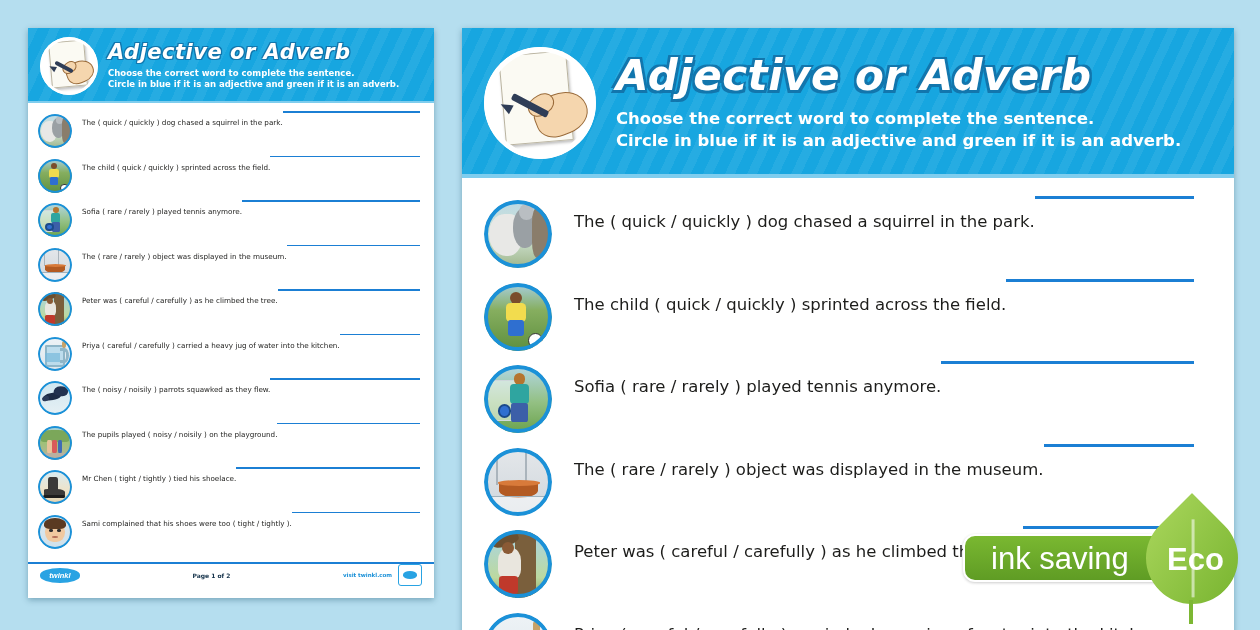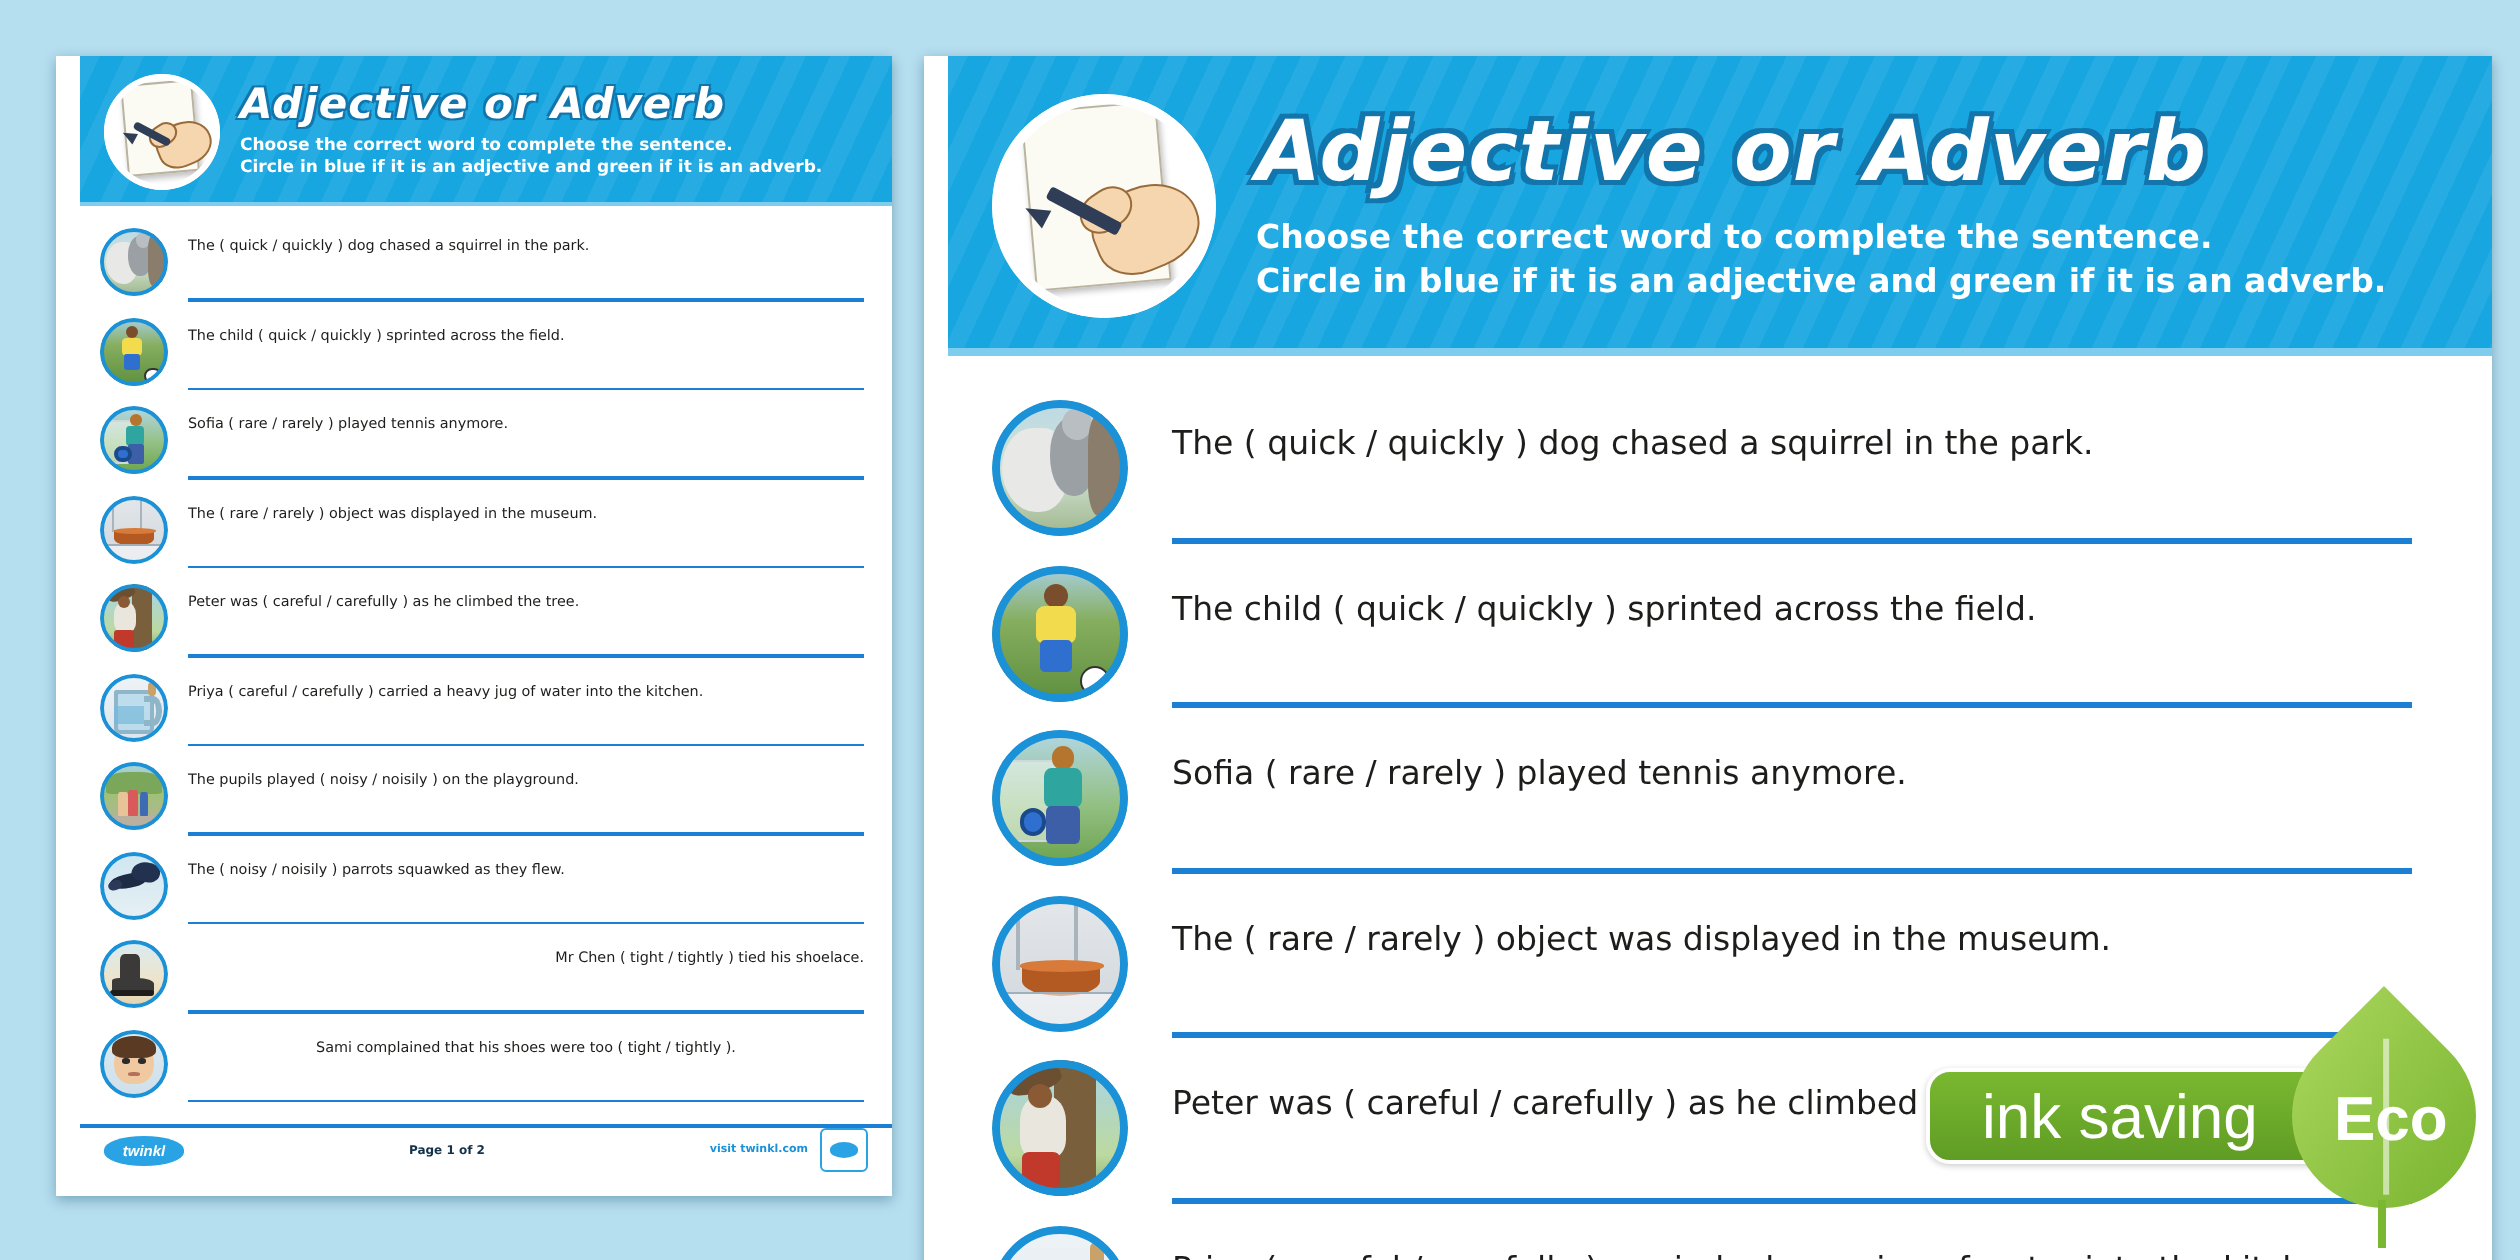--- a/index.html
+++ b/index.html
@@ -8,21 +8,20 @@
     background:#b5deef;
     font-family:"Liberation Sans", sans-serif;
     position:relative;
   }
   
   .sheet{
     position:absolute;
     background:#ffffff;
     box-shadow:0 2px 6px rgba(0,60,90,.35);
     overflow:hidden;
-    padding-left:12px;
   }
   .sheet-inner{position:relative;width:100%;height:100%;}
 
   
   .banner{
     position:relative;
     background:#17a6e0;
     background-image:repeating-linear-gradient(115deg,
         rgba(255,255,255,.065) 0px, rgba(255,255,255,.065) 9px,
         rgba(255,255,255,0) 9px, rgba(255,255,255,0) 20px);
@@ -94,21 +93,21 @@
   .qthumb{
     flex:0 0 auto;border-radius:50%;
     box-sizing:border-box;position:relative;overflow:hidden;
     background:#cfe6f2;
   }
   .qthumb .tring{
     position:absolute;inset:0;border-radius:50%;
     border:3px solid #1b91d8;box-sizing:border-box;z-index:4;
   }
   .scene{position:absolute;inset:0;overflow:hidden;border-radius:50%;}
-  .qbody{flex:1 1 auto;display:flex;flex-direction:column;}
+  .qbody{flex:1 1 auto;display:flex;}
   .qtext{
     font-family:"DejaVu Sans", sans-serif;
     color:#1d1d1b;
     white-space:nowrap;
   }
   .qline{background:#1b7fd4;width:100%;}
 
   
   .footer{
     position:absolute;left:0;right:0;display:flex;align-items:center;
@@ -300,47 +299,47 @@
           </div>
           <div class="qbody" style="margin-left: 10px; height: 100%;">
             <div class="qtext" style="font-size: 7.2px; margin-top: 7px;">Priya ( careful / carefully ) carried a heavy jug of water into the kitchen.</div>
             <div style="flex: 1 1 auto;"></div>
             <div class="qline" style="height: 1.5px; margin-bottom: 5px;"></div>
           </div>
         </div>
         <div class="qrow" style="height: 44.5px;">
           <div class="qthumb" style="width: 34px; height: 34px; margin-top: 3px;">
             <div class="scene">
+              <div style="position: absolute; inset: 0px; background: linear-gradient(rgb(207, 230, 240) 0%, rgb(230, 240, 244) 100%);"></div>
+              <div style="position: absolute; left: 16%; top: 34%; width: 54%; height: 22%; background: rgb(29, 43, 69); border-radius: 50% 20% 40% 60%; transform: rotate(-12deg);"></div>
+              <div style="position: absolute; left: 46%; top: 16%; width: 40%; height: 30%; background: rgb(34, 49, 79); border-radius: 60% 40% 50% 30%; transform: rotate(16deg);"></div>
+              <div style="position: absolute; left: 12%; top: 44%; width: 22%; height: 14%; background: rgb(43, 58, 88); border-radius: 50%; transform: rotate(-20deg);"></div>
+            </div>
+            <div class="tring" style="border-width: 2px;"></div>
+          </div>
+          <div class="qbody" style="margin-left: 10px; height: 100%;">
+            <div class="qtext" style="font-size: 7.2px; margin-top: 7px;">The ( noisy / noisily ) parrots squawked as they flew.</div>
+            <div style="flex: 1 1 auto;"></div>
+            <div class="qline" style="height: 1.5px; margin-bottom: 5px;"></div>
+          </div>
+        </div>
+        <div class="qrow" style="height: 44.5px;">
+          <div class="qthumb" style="width: 34px; height: 34px; margin-top: 3px;">
+            <div class="scene">
               <div style="position: absolute; inset: 0px; background: linear-gradient(rgb(169, 211, 230) 0%, rgb(159, 193, 119) 48%, rgb(185, 176, 160) 100%);"></div>
               <div style="position: absolute; left: 10%; top: 14%; width: 80%; height: 34%; background: rgb(123, 167, 90); border-radius: 40% 40% 10% 10%;"></div>
               <div style="position: absolute; left: 26%; top: 44%; width: 14%; height: 38%; background: rgb(232, 195, 154); border-radius: 20%;"></div>
               <div style="position: absolute; left: 42%; top: 42%; width: 14%; height: 40%; background: rgb(216, 90, 90); border-radius: 20%;"></div>
               <div style="position: absolute; left: 58%; top: 44%; width: 14%; height: 38%; background: rgb(63, 107, 181); border-radius: 20%;"></div>
               <div style="position: absolute; left: 0%; top: 80%; width: 100%; height: 20%; background: rgb(185, 176, 160);"></div>
             </div>
             <div class="tring" style="border-width: 2px;"></div>
           </div>
           <div class="qbody" style="margin-left: 10px; height: 100%;">
             <div class="qtext" style="font-size: 7.2px; margin-top: 7px;">The pupils played ( noisy / noisily ) on the playground.</div>
-            <div style="flex: 1 1 auto;"></div>
-            <div class="qline" style="height: 1.5px; margin-bottom: 5px;"></div>
-          </div>
-        </div>
-        <div class="qrow" style="height: 44.5px;">
-          <div class="qthumb" style="width: 34px; height: 34px; margin-top: 3px;">
-            <div class="scene">
-              <div style="position: absolute; inset: 0px; background: linear-gradient(rgb(207, 230, 240) 0%, rgb(230, 240, 244) 100%);"></div>
-              <div style="position: absolute; left: 16%; top: 34%; width: 54%; height: 22%; background: rgb(29, 43, 69); border-radius: 50% 20% 40% 60%; transform: rotate(-12deg);"></div>
-              <div style="position: absolute; left: 46%; top: 16%; width: 40%; height: 30%; background: rgb(34, 49, 79); border-radius: 60% 40% 50% 30%; transform: rotate(16deg);"></div>
-              <div style="position: absolute; left: 12%; top: 44%; width: 22%; height: 14%; background: rgb(43, 58, 88); border-radius: 50%; transform: rotate(-20deg);"></div>
-            </div>
-            <div class="tring" style="border-width: 2px;"></div>
-          </div>
-          <div class="qbody" style="margin-left: 10px; height: 100%;">
-            <div class="qtext" style="font-size: 7.2px; margin-top: 7px;">The ( noisy / noisily ) parrots squawked as they flew.</div>
             <div style="flex: 1 1 auto;"></div>
             <div class="qline" style="height: 1.5px; margin-bottom: 5px;"></div>
           </div>
         </div>
         <div class="qrow" style="height: 44.5px;">
           <div class="qthumb" style="width: 34px; height: 34px; margin-top: 3px;">
             <div class="scene">
               <div style="position: absolute; inset: 0px; background: linear-gradient(rgb(216, 236, 244) 0%, rgb(239, 227, 200) 62%, rgb(226, 210, 174) 100%);"></div>
               <div style="position: absolute; left: 28%; top: 22%; width: 30%; height: 40%; background: rgb(60, 58, 56); border-radius: 22% 22% 0px 0px;"></div>
               <div style="position: absolute; left: 18%; top: 56%; width: 60%; height: 22%; background: rgb(60, 58, 56); border-radius: 18% 40% 18% 18%;"></div>

